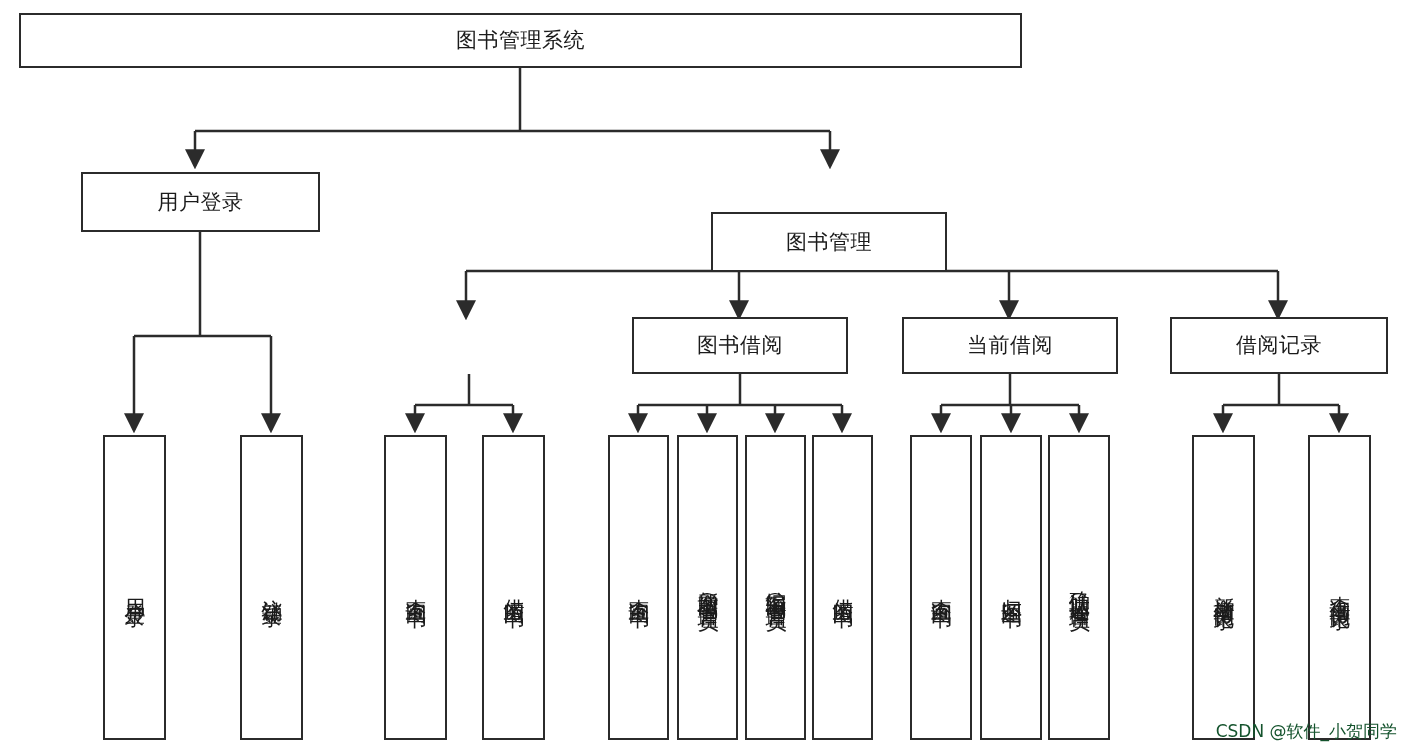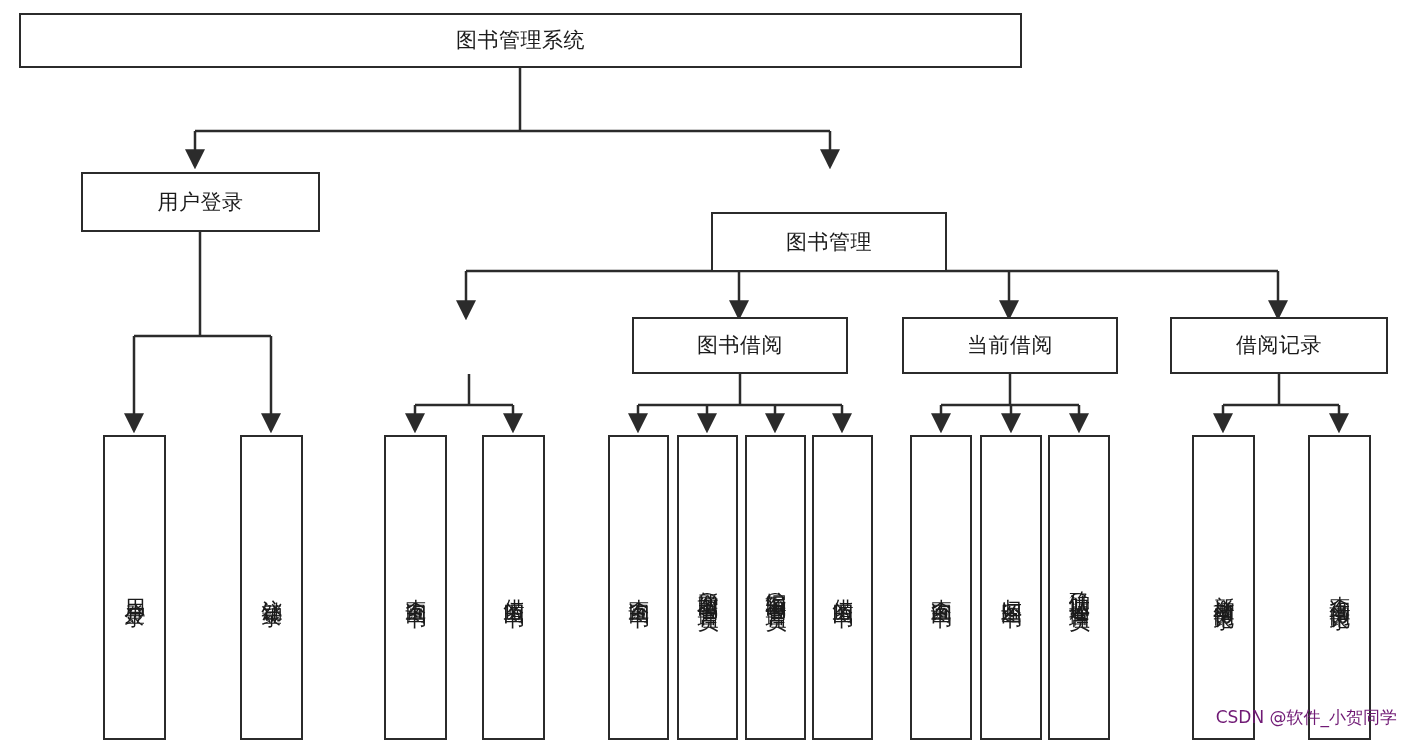--- a/index.html
+++ b/index.html
@@ -51,23 +51,23 @@
     text-orientation: upright;
     -webkit-writing-mode: vertical-rl;
     white-space: normal;
     letter-spacing: 3px;
     font-size: 21px;
     max-height: 290px;
   }
   .watermark {
     position: absolute;
     right: 8px;
-    bottom: 18px;
+    bottom: 4px;
     font-size: 17px;
-    color: #701a75;
+    color: #14532d;
     white-space: nowrap;
     z-index: 5;
     font-family: "DejaVu Sans", "Liberation Sans", sans-serif;
   }
 </style>
 </head>
 <body>
 
 <div id="diagram-root">
 

